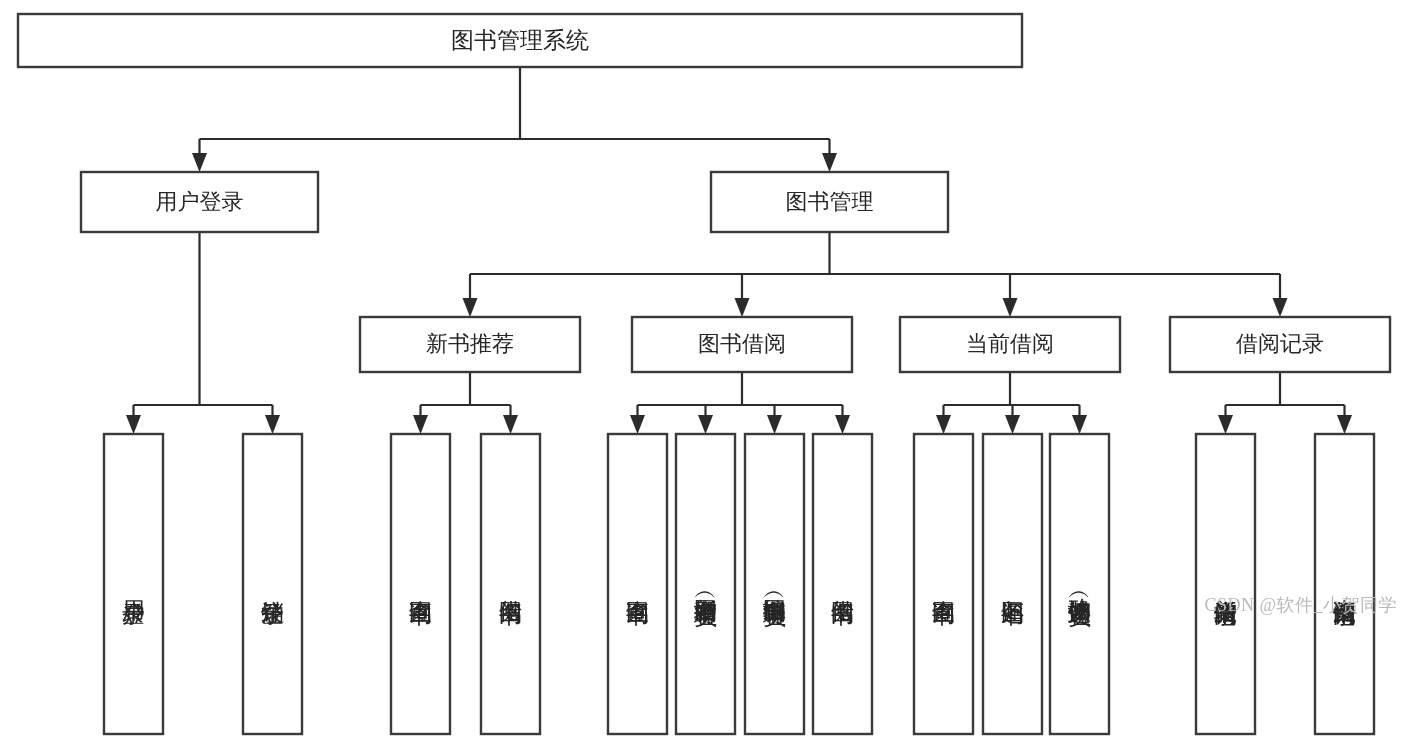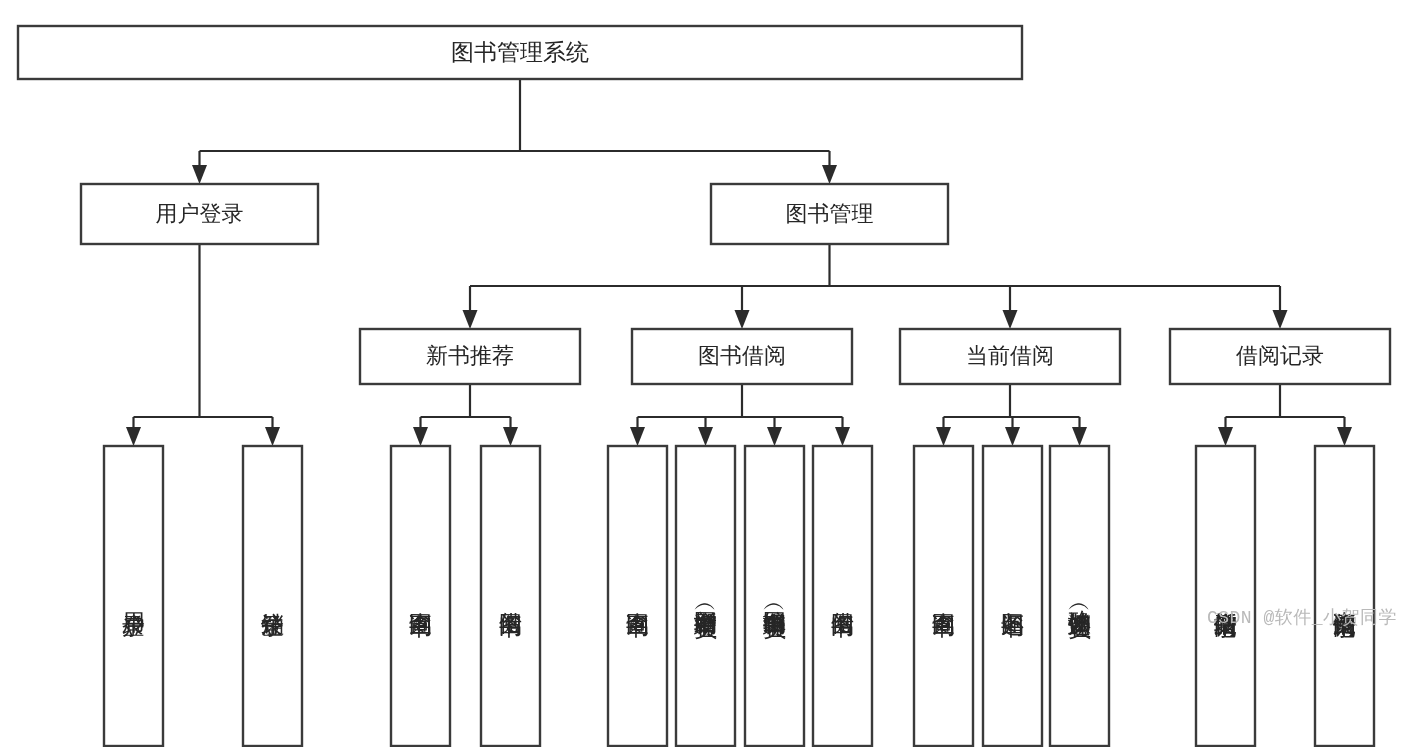--- a/index.html
+++ b/index.html
@@ -10,21 +10,21 @@
   body {
     width: 1405px;
     height: 747px;
     font-family: "Liberation Sans", "DejaVu Sans", sans-serif;
     overflow: hidden;
     position: relative;
   }
   #diagram-root {
     position: absolute;
     left: 0;
-    top: 12px;
+    top: 0;
     width: 1405px;
     height: 621px;
   }
   svg.diagram-canvas {
     display: block;
     width: 1405px;
     height: 747px;
     shape-rendering: geometricPrecision;
   }
   .node-box {
@@ -70,21 +70,21 @@
     line-height: 1.08;
     letter-spacing: 1px;
     color: #262626;
     white-space: nowrap;
     text-align: center;
   }
   .watermark {
     position: absolute;
     right: 8px;
     bottom: 4px;
-    font-family: Liberation Mono, monospace;
+    font-family: Liberation Serif, serif;
     font-size: 18px;
     color: #b9b9b9;
     letter-spacing: 0.5px;
     user-select: none;
   }
 </style>
 </head>
 <body>
 
 <div id="diagram-root">

